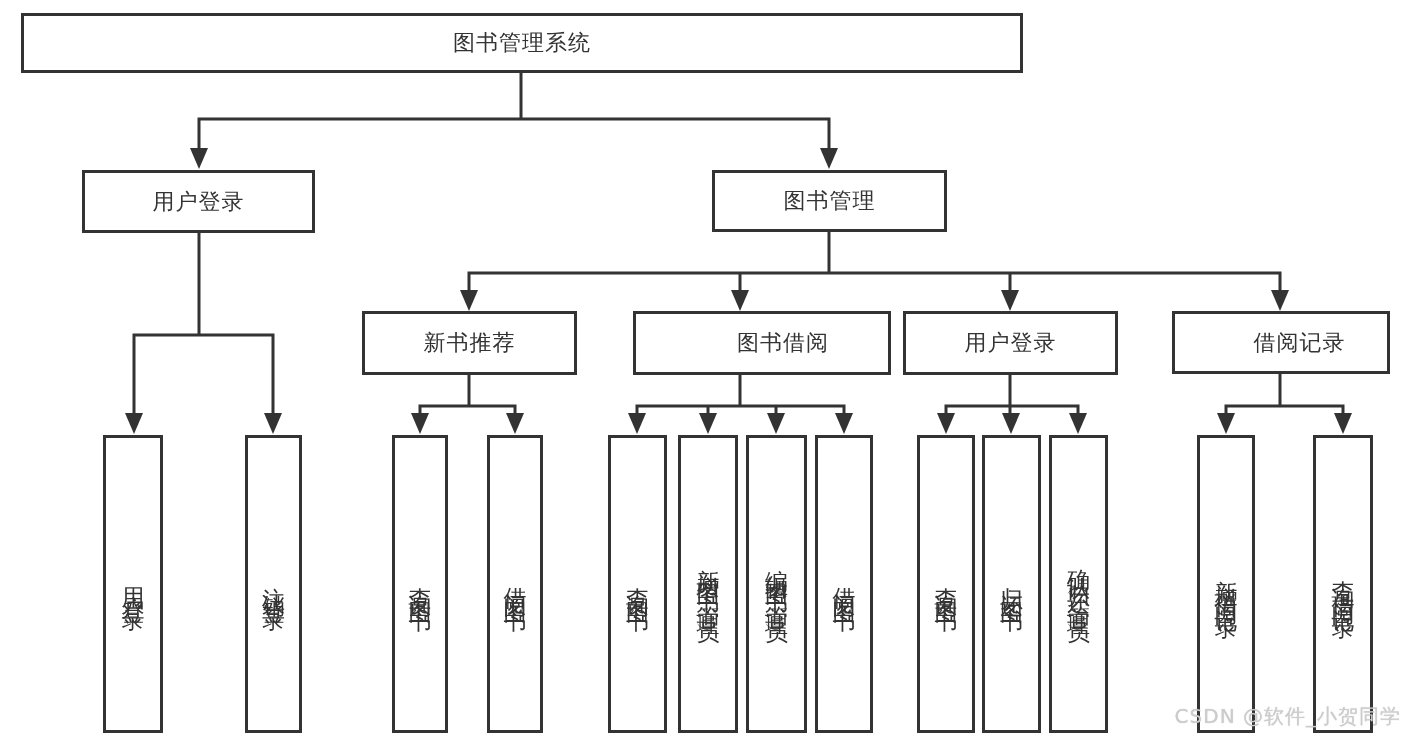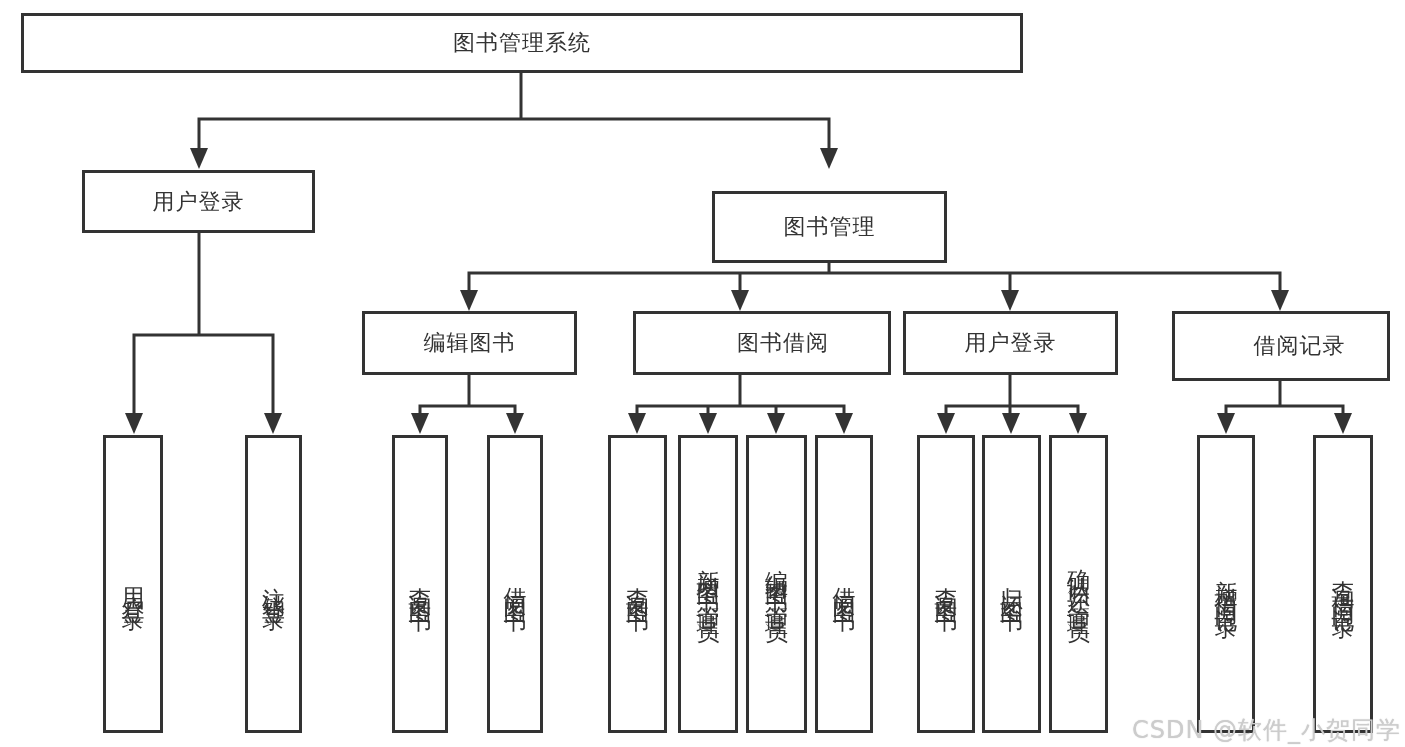--- a/index.html
+++ b/index.html
@@ -32,22 +32,22 @@
   .h-label{font-size:22px;letter-spacing:1px;white-space:nowrap;}
   .v-node{
     writing-mode:vertical-rl;
     text-orientation:mixed;
     font-size:23px;
     line-height:1;
     letter-spacing:0.32em;
   }
   .watermark{
     position:absolute;
-    right:4px;bottom:1px;
-    font-size:24px;
+    right:4px;bottom:17px;
+    font-size:20px;
     color:var(--watermark);
     letter-spacing:1px;
     white-space:nowrap;
     text-shadow:0 0 1px rgba(150,150,150,0.5);
     margin-top:17px;
   }
 </style>
 </head>
 <body>
 
@@ -96,26 +96,26 @@
 
     <path d="M1280 373 V406"></path>
     <path d="M1226 417 V406 H1343 V417"></path>
     <polygon points="1217,413 1235,413 1226,434"></polygon>
     <polygon points="1334,413 1352,413 1343,434"></polygon>
   </svg>
 
   <div class="node h-label" style="left:21px;top:13px;width:1002px;height:60px;">图书管理系统</div>
 
   <div class="node h-label" style="left:82px;top:170px;width:233px;height:63px;">用户登录</div>
-  <div class="node h-label" style="left:712px;top:170px;width:235px;height:72px;margin-top:21px;">图书管理</div>
+  <div class="node h-label" style="left:712px;top:170px;width:235px;height:62px;">图书管理</div>
 
-  <div class="node h-label" style="left:362px;top:311px;width:215px;height:64px;">编辑图书</div>
+  <div class="node h-label" style="left:362px;top:311px;width:215px;height:64px;">新书推荐</div>
   <div class="node h-label" style="left:633px;top:311px;width:258px;height:64px;padding-left:42px;">图书借阅</div>
   <div class="node h-label" style="left:903px;top:311px;width:215px;height:64px;">用户登录</div>
-  <div class="node h-label" style="left:1172px;top:311px;width:218px;height:70px;padding-left:37px;">借阅记录</div>
+  <div class="node h-label" style="left:1172px;top:311px;width:218px;height:63px;padding-left:37px;">借阅记录</div>
 
   <div class="node v-node" style="left:103px;top:435px;width:60px;height:298px;">用户登录</div>
   <div class="node v-node" style="left:245px;top:435px;width:57px;height:298px;">注销登录</div>
 
   <div class="node v-node" style="left:392px;top:435px;width:56px;height:298px;">查询图书</div>
   <div class="node v-node" style="left:487px;top:435px;width:56px;height:298px;">借阅图书</div>
 
   <div class="node v-node" style="left:608px;top:435px;width:59px;height:298px;">查询图书</div>
   <div class="node v-node" style="left:678px;top:435px;width:60px;height:298px;">新增图书（管理员）</div>
   <div class="node v-node" style="left:746px;top:435px;width:61px;height:298px;">编辑图书（管理员）</div>

